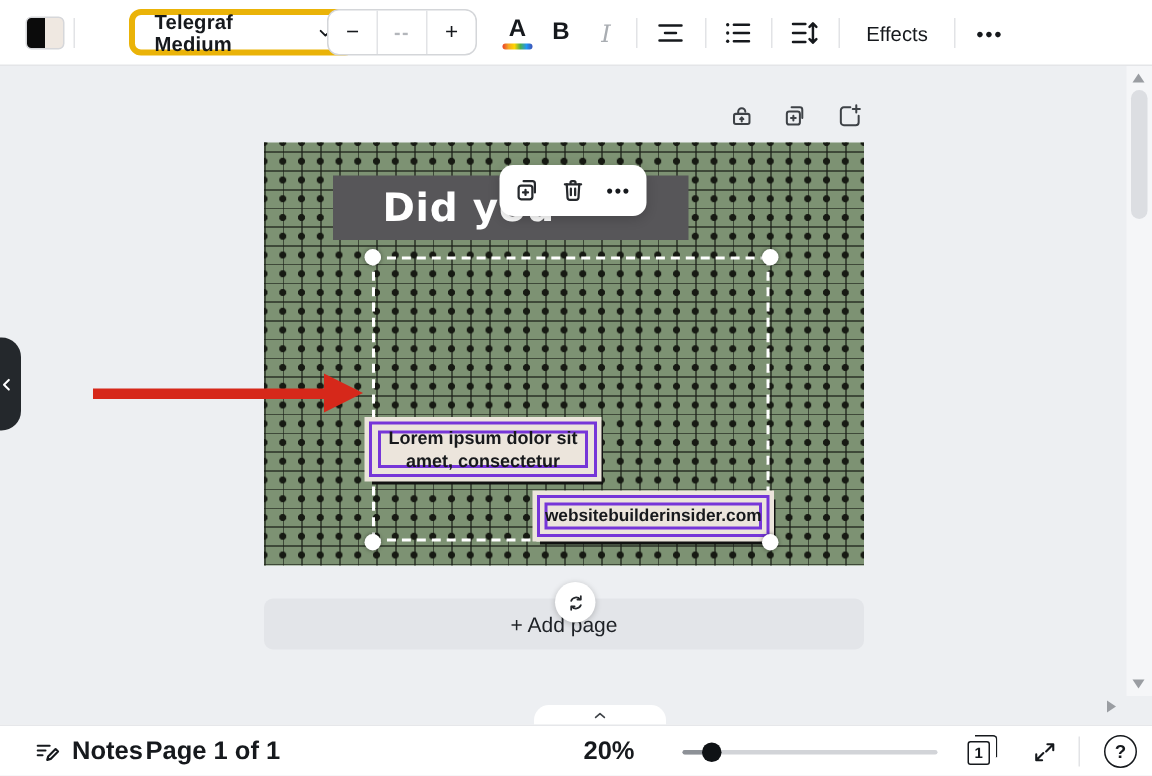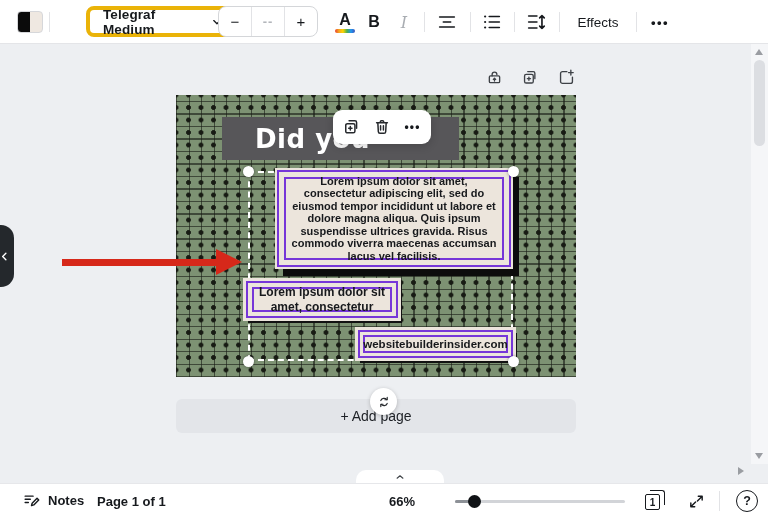--- a/index.html
+++ b/index.html
@@ -106,21 +106,21 @@
   .tri-right { position:absolute; left:738px; top:467px; border-top:4.5px solid transparent;
                border-bottom:4.5px solid transparent; border-left:6px solid #9a9da2; z-index:35; cursor:pointer; }
 
   .bottom-tab { position:absolute; left:356px; top:470px; width:88px; height:14px; background:#fff;
                 border-radius:10px 10px 0 0; z-index:36; display:flex; align-items:center; justify-content:center; cursor:pointer; }
 
   
   .bottombar { position:absolute; left:0; top:483px; width:768px; height:34px; background:#fff;
                border-top:1px solid #e6e7ea; z-index:40; }
   .bb-abs { position:absolute; display:flex; align-items:center; }
-  .bb-label { font-size:13px; font-weight:700; color:#16191d; }
+  .bb-label { font-size:17px; font-weight:700; color:#16191d; }
   .notes { left:22px; top:7px; gap:7px; cursor:pointer; }
   .page-ind { left:97px; top:7px; height:20px; }
   .zoom-lbl { left:389px; top:7px; height:20px; cursor:pointer; }
   .slider { left:455px; top:7px; width:170px; height:20px; cursor:pointer; }
   .track { position:absolute; left:0; top:8.5px; width:170px; height:3px; background:#d2d4d8; border-radius:2px; }
   .track-fill { position:absolute; left:0; top:8.5px; width:16px; height:3px; background:#8d9197; border-radius:2px; }
   .thumb { position:absolute; left:13px; top:3.5px; width:13px; height:13px; background:#0f1215; border-radius:50%; cursor:pointer; }
   .pages-btn { left:645px; top:6px; width:22px; height:22px; position:absolute; cursor:pointer; }
   .pages-back { position:absolute; left:5px; top:0; width:15px; height:15px; border:1.6px solid #16191d;
                 border-left:none; border-bottom:none; border-radius:0 3px 0 0; }
@@ -234,25 +234,20 @@
     </div>
   </div>
 
   <div class="canvas">
     <div class="banner">
       <span>Did you</span>
     </div>
 
     <div class="selection"></div>
 
-    <div class="pbox box-main">
-      <div class="inner">
-        <p>Lorem ipsum dolor sit amet, consectetur adipiscing elit, sed do eiusmod tempor incididunt ut labore et dolore magna aliqua. Quis ipsum suspendisse ultrices gravida. Risus commodo viverra maecenas accumsan lacus vel facilisis.</p>
-      </div>
-    </div>
 
     <div class="pbox box-web">
       <div class="inner">
         <p>websitebuilderinsider.com</p>
       </div>
     </div>
 
     <div class="pbox box-caption">
       <div class="inner">
         <p>Lorem ipsum dolor sit amet, consectetur</p>
@@ -322,21 +317,21 @@
         <path d="M12.8 15.5l6.2-6.2 2.1 2.1-6.2 6.2-2.9.8z"></path>
         </svg>
       <span class="bb-label">Notes</span>
     </div>
 
     <div class="bb-abs page-ind">
       <span class="bb-label">Page 1 of 1</span>
     </div>
 
     <div class="bb-abs zoom-lbl">
-      <span class="bb-label">66%</span>
+      <span class="bb-label">20%</span>
     </div>
 
     <div class="bb-abs slider">
       <div class="track"></div>
       <div class="track-fill"></div>
       <div class="thumb"></div>
     </div>
 
     <div class="pages-btn">
       <div class="pages-back"></div>

